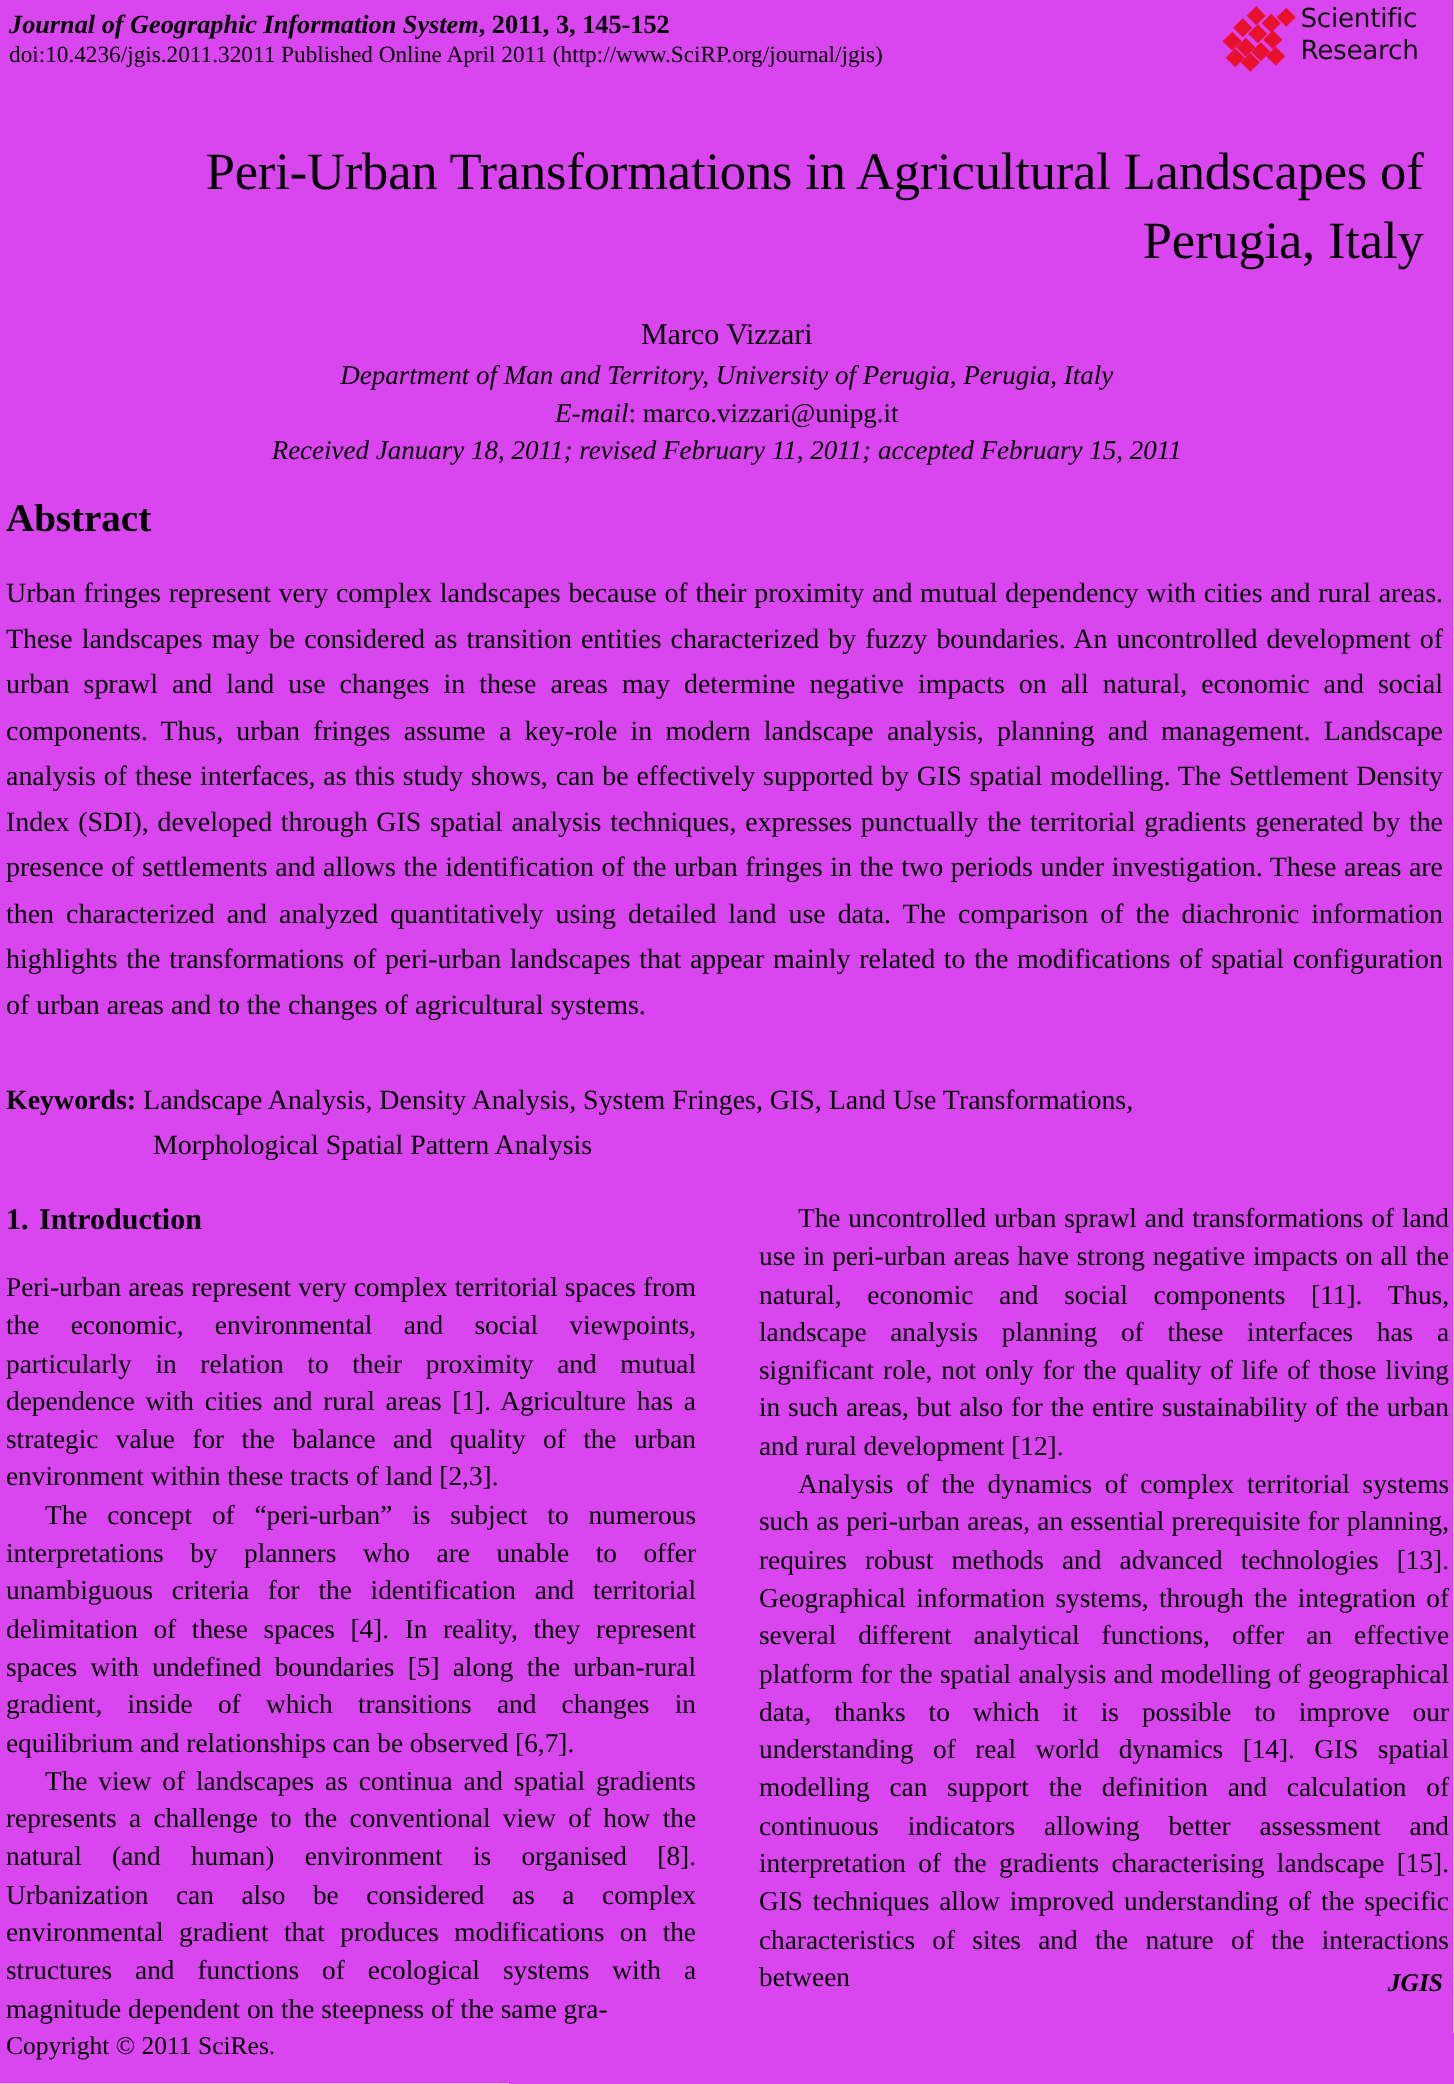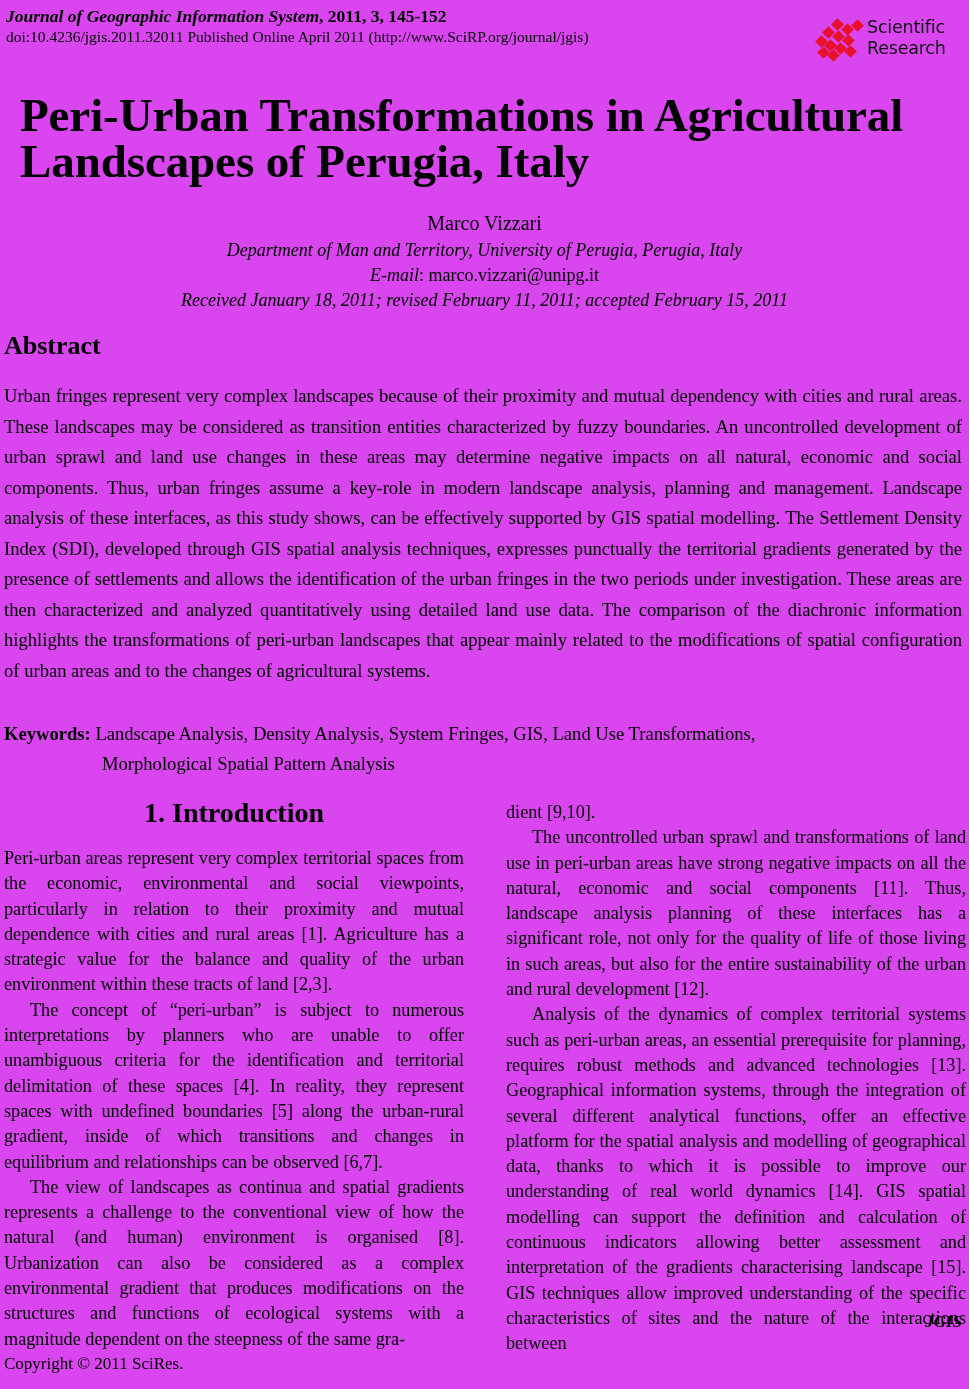--- a/index.html
+++ b/index.html
@@ -42,21 +42,21 @@
   .runhead-line2 {
     font-size: 15.5px;
     line-height: 20px;
     white-space: nowrap;
   }
 
   
   .logo {
     position: absolute;
     right: 4px;
-    top: 16px;
+    top: 2px;
     width: 148px;
     height: 50px;
   }
   .logo-mark {
     position: absolute;
     left: 0px;
     top: 4px;
     width: 46px;
     height: 42px;
   }
@@ -77,23 +77,23 @@
     color: #111111;
     letter-spacing: -0.2px;
   }
 
   
   .title {
     position: absolute;
     left: 20px;
     top: 92px;
     width: 929px;
-    text-align: left;
-    font-size: 47px;
-    font-weight: bold;
+    text-align: right;
+    font-size: 35px;
+    font-weight: normal;
     line-height: 46px;
     letter-spacing: -0.1px;
   }
 
   
   .authors {
     position: absolute;
     left: 20px;
     top: 208px;
     width: 929px;
@@ -162,25 +162,25 @@
     width: 460px;
     font-size: 18.2px;
     line-height: 25.3px;
     text-align: justify;
     text-justify: inter-word;
   }
   .col-left  { left: 0px; }
   .col-right { left: 502px; }
 
   .section-head {
-    font-size: 28px;
+    font-size: 20px;
     font-weight: bold;
     line-height: 26px;
     margin: 0 0 20px 0;
-    text-align: center;
+    text-align: left;
   }
   .section-head .num { margin-right: 7px; }
 
   .col p {
     margin: 0;
   }
   .col p.indent {
     text-indent: 26px;
   }
 
@@ -254,21 +254,20 @@
   <div class="columns">
 
     <div class="col col-left">
       <div class="section-head"><span class="num">1.</span><span>Introduction</span></div>
       <p>Peri-urban areas represent very complex territorial spaces from the economic, environmental and social viewpoints, particularly in relation to their proximity and mutual dependence with cities and rural areas [1]. Agriculture has a strategic value for the balance and quality of the urban environment within these tracts of land [2,3].</p>
       <p class="indent">The concept of “peri-urban” is subject to numerous interpretations by planners who are unable to offer unambiguous criteria for the identification and territorial delimitation of these spaces [4]. In reality, they represent spaces with undefined boundaries [5] along the urban-rural gradient, inside of which transitions and changes in equilibrium and relationships can be observed [6,7].</p>
       <p class="indent">The view of landscapes as continua and spatial gradients represents a challenge to the conventional view of how the natural (and human) environment is organised [8]. Urbanization can also be considered as a complex environmental gradient that produces modifications on the structures and functions of ecological systems with a magnitude dependent on the steepness of the same gra-</p>
     </div>
 
     <div class="col col-right">
-      <p>dient [9,10].</p>
       <p class="indent">The uncontrolled urban sprawl and transformations of land use in peri-urban areas have strong negative impacts on all the natural, economic and social components [11]. Thus, landscape analysis planning of these interfaces has a significant role, not only for the quality of life of those living in such areas, but also for the entire sustainability of the urban and rural development [12].</p>
       <p class="indent">Analysis of the dynamics of complex territorial systems such as peri-urban areas, an essential prerequisite for planning, requires robust methods and advanced technologies [13]. Geographical information systems, through the integration of several different analytical functions, offer an effective platform for the spatial analysis and modelling of geographical data, thanks to which it is possible to improve our understanding of real world dynamics [14]. GIS spatial modelling can support the definition and calculation of continuous indicators allowing better assessment and interpretation of the gradients characterising landscape [15]. GIS techniques allow improved understanding of the specific characteristics of sites and the nature of the interactions between</p>
     </div>
 
   </div>
 
   <div class="footer">
     <span class="footer-left">Copyright © 2011 SciRes.</span>
     <span class="footer-right">JGIS</span>
   </div>

